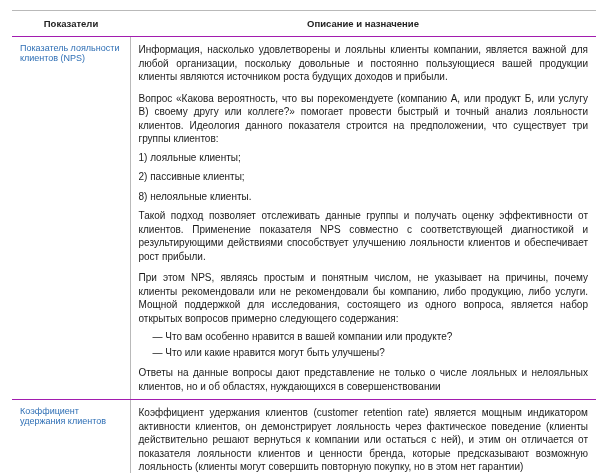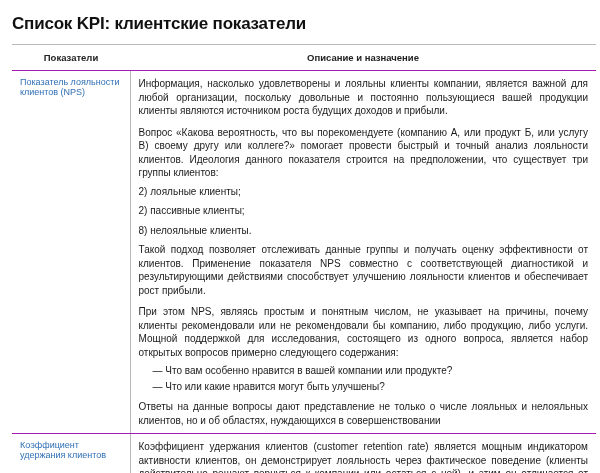--- a/index.html
+++ b/index.html
@@ -76,40 +76,39 @@
   }
   .cell-desc p.list {
     margin: 0 0 6px 0;
   }
 </style>
 </head>
 <body>
 
 <div class="page">
 
-  <div class="doc-title">Список KPI: клиентские показатели</div>
 
   <table class="kpi">
     <colgroup>
         <col class="c1">
         <col class="c2">
       </colgroup>
     <thead>
       <tr>
         <th>Показатели</th>
         <th>Описание и назначение</th>
       </tr>
     </thead>
     <tbody>
       <tr>
         <td class="cell-name">Показатель лояльности клиентов (NPS)</td>
         <td class="cell-desc">
           <p>Информация, насколько удовлетворены и лояльны клиенты компании, является важной для любой организации, поскольку довольные и постоянно пользующиеся вашей продукции клиенты являются источником роста будущих доходов и прибыли.</p>
           <p class="tight">Вопрос «Какова вероятность, что вы порекомендуете (компанию А, или продукт Б, или услугу В) своему другу или коллеге?» помогает провести быстрый и точный анализ лояльности клиентов. Идеология данного показателя строится на предположении, что существует три группы клиентов:</p>
-          <p class="list">2) лояльные клиенты;</p>
+          <p class="list">1) лояльные клиенты;</p>
           <p class="list">2) пассивные клиенты;</p>
           <p class="list">8) нелояльные клиенты.</p>
           <p>Такой подход позволяет отслеживать данные группы и получать оценку эффективности от клиентов. Применение показателя NPS совместно с соответствующей диагностикой и результирующими действиями способствует улучшению лояльности клиентов и обеспечивает рост прибыли.</p>
           <p class="tight">При этом NPS, являясь простым и понятным числом, не указывает на причины, почему клиенты рекомендовали или не рекомендовали бы компанию, либо продукцию, либо услуги. Мощной поддержкой для исследования, состоящего из одного вопроса, является набор открытых вопросов примерно следующего содержания:</p>
           <p class="q">— Что вам особенно нравится в вашей компании или продукте?</p>
           <p class="q">— Что или какие нравится могут быть улучшены?</p>
           <p style="margin-top:7px">Ответы на данные вопросы дают представление не только о числе лояльных и нелояльных клиентов, но и об областях, нуждающихся в совершенствовании</p>
         </td>
       </tr>
       <tr>

